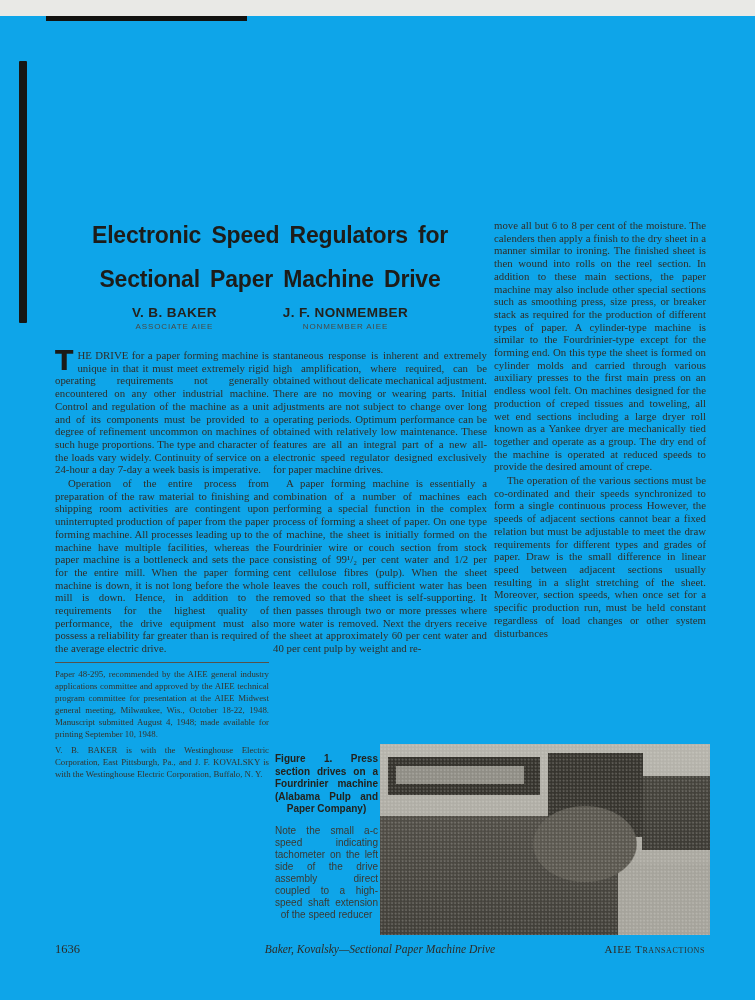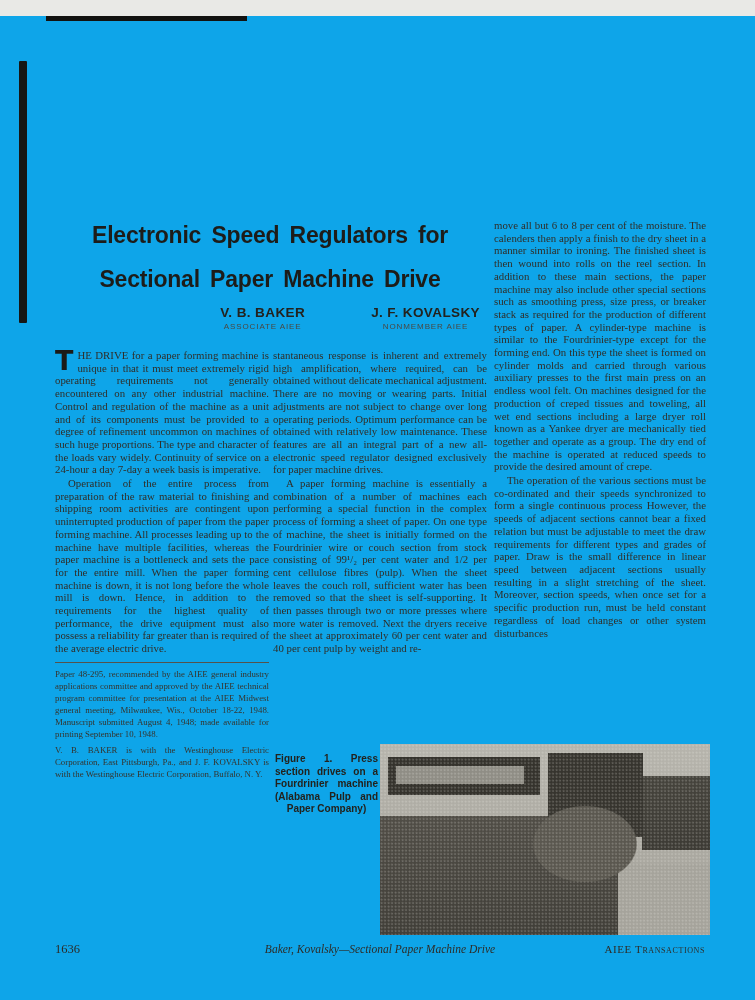--- a/index.html
+++ b/index.html
@@ -11,21 +11,21 @@
   
   .artifact-top{position:absolute;left:46px;top:0;width:201px;height:5px;background:#121210;}
   .artifact-bar{position:absolute;left:19px;top:45px;width:8px;height:262px;background:#161614;border-radius:1px;}
 
   
   .title{
     position:absolute;left:60px;top:197px;width:420px;text-align:center;
     font-family:"Liberation Sans", sans-serif;font-weight:bold;
     font-size:23px;line-height:44px;color:#1d1c19;word-spacing:4px;letter-spacing:-0.2px;
   }
-  .authors{position:absolute;left:60px;top:289px;width:420px;display:flex;justify-content:flex-end;gap:66px;
+  .authors{position:absolute;left:60px;top:289px;width:420px;display:flex;justify-content:center;gap:66px;
     font-family:"Liberation Sans", sans-serif;}
   .author{text-align:center;}
   .author-name{font-size:13.5px;font-weight:bold;letter-spacing:0.4px;color:#23221e;}
   .author-affil{font-size:8px;letter-spacing:0.9px;color:#4a4841;margin-top:2px;}
 
   
   .col{position:absolute;width:214px;font-size:10.8px;line-height:12.7px;text-align:justify;color:#302e28;}
   .col p{margin:0;}
   .col p + p{text-indent:13px;margin-top:1px;}
   .col1{left:55px;top:333px;}
@@ -80,21 +80,21 @@
     <div>Electronic Speed Regulators for</div>
     <div>Sectional Paper Machine Drive</div>
   </div>
 
   <div class="authors">
     <div class="author">
       <div class="author-name">V. B. BAKER</div>
       <div class="author-affil">ASSOCIATE AIEE</div>
     </div>
     <div class="author">
-      <div class="author-name">J. F. KOVALSKY</div>
+      <div class="author-name">J. F. NONMEMBER</div>
       <div class="author-affil">NONMEMBER AIEE</div>
     </div>
   </div>
 
   <div class="col col1">
     <p><span class="dropcap">T</span><span>HE DRIVE for a paper forming machine is unique in that it must meet extremely rigid operating requirements not generally encountered on any other industrial machine.  Control and regulation of the machine as a unit and of its components must be provided to a degree of refinement uncommon on machines of such huge proportions.  The type and character of the loads vary widely.  Continuity of service on a 24-hour a day 7-day a week basis is imperative.</span></p>
     <p>Operation of the entire process from preparation of the raw material to finishing and shipping room activities are contingent upon uninterrupted production of paper from the paper forming machine. All processes leading up to the machine have multiple facilities, whereas the paper machine is a bottleneck and sets the pace for the entire mill.  When the paper forming machine is down, it is not long before the whole mill is down.  Hence, in addition to the requirements for the highest quality of performance, the drive equipment must also possess a reliability far greater than is required of the average electric drive.</p>
     <hr class="rule">
     <div class="footnote">
       <p>Paper 48-295, recommended by the AIEE general industry applications committee and approved by the AIEE technical program committee for presentation at the AIEE Midwest general meeting, Milwaukee, Wis., October 18-22, 1948.  Manuscript submitted August 4, 1948; made available for printing September 10, 1948.</p>
@@ -107,20 +107,21 @@
     <p>A paper forming machine is essentially a combination of a number of machines each performing a special function in the complex process of forming a sheet of paper.  On one type of machine, the sheet is initially formed on the Fourdrinier wire or couch section from stock consisting of 99¹/₂ per cent water and 1/2 per cent cellulose fibres (pulp).  When the sheet leaves the couch roll, sufficient water has been removed so that the sheet is self-supporting.  It then passes through two or more presses where more water is removed.  Next the dryers receive the sheet at approximately 60 per cent water and 40 per cent pulp by weight and re-</p>
   </div>
 
   <div class="col col3">
     <p>move all but 6 to 8 per cent of the moisture.  The calenders then apply a finish to the dry sheet in a manner similar to ironing.  The finished sheet is then wound into rolls on the reel section.  In addition to these main sections, the paper machine may also include other special sections such as smoothing press, size press, or breaker stack as required for the production of different types of paper. A cylinder-type machine is similar to the Fourdrinier-type except for the forming end.  On this type the sheet is formed on cylinder molds and carried through various auxiliary presses to the first main press on an endless wool felt.  On machines designed for the production of creped tissues and toweling, all wet end sections including a large dryer roll known as a Yankee dryer are mechanically tied together and operate as a group.  The dry end of the machine is operated at reduced speeds to provide the desired amount of crepe.</p>
     <p>The operation of the various sections must be co-ordinated and their speeds synchronized to form a single continuous process  However, the speeds of adjacent sections cannot bear a fixed relation but must be adjustable to meet the draw requirements for different types and grades of paper.  Draw is the small difference in linear speed between adjacent sections usually resulting in a slight stretching of the sheet.  Moreover, section speeds, when once set for a specific production run, must be held constant regardless of load changes or other system disturbances</p>
   </div>
 
   <div class="figblock">
     <p class="figcap">Figure 1.  Press section drives on a Fourdrinier machine (Alabama Pulp and Paper Company)</p>
+    <p class="fignote">Note the small a-c speed indicating tachometer on the left side of the drive assembly direct coupled to a high-speed shaft extension of the speed reducer</p>
   </div>
 
   <div class="photo"></div>
 
   <div class="pagenum">1636</div>
   <div class="runtitle">Baker, Kovalsky—Sectional Paper Machine Drive</div>
   <div class="journal">AIEE Transactions</div>
 
 </div>
 

